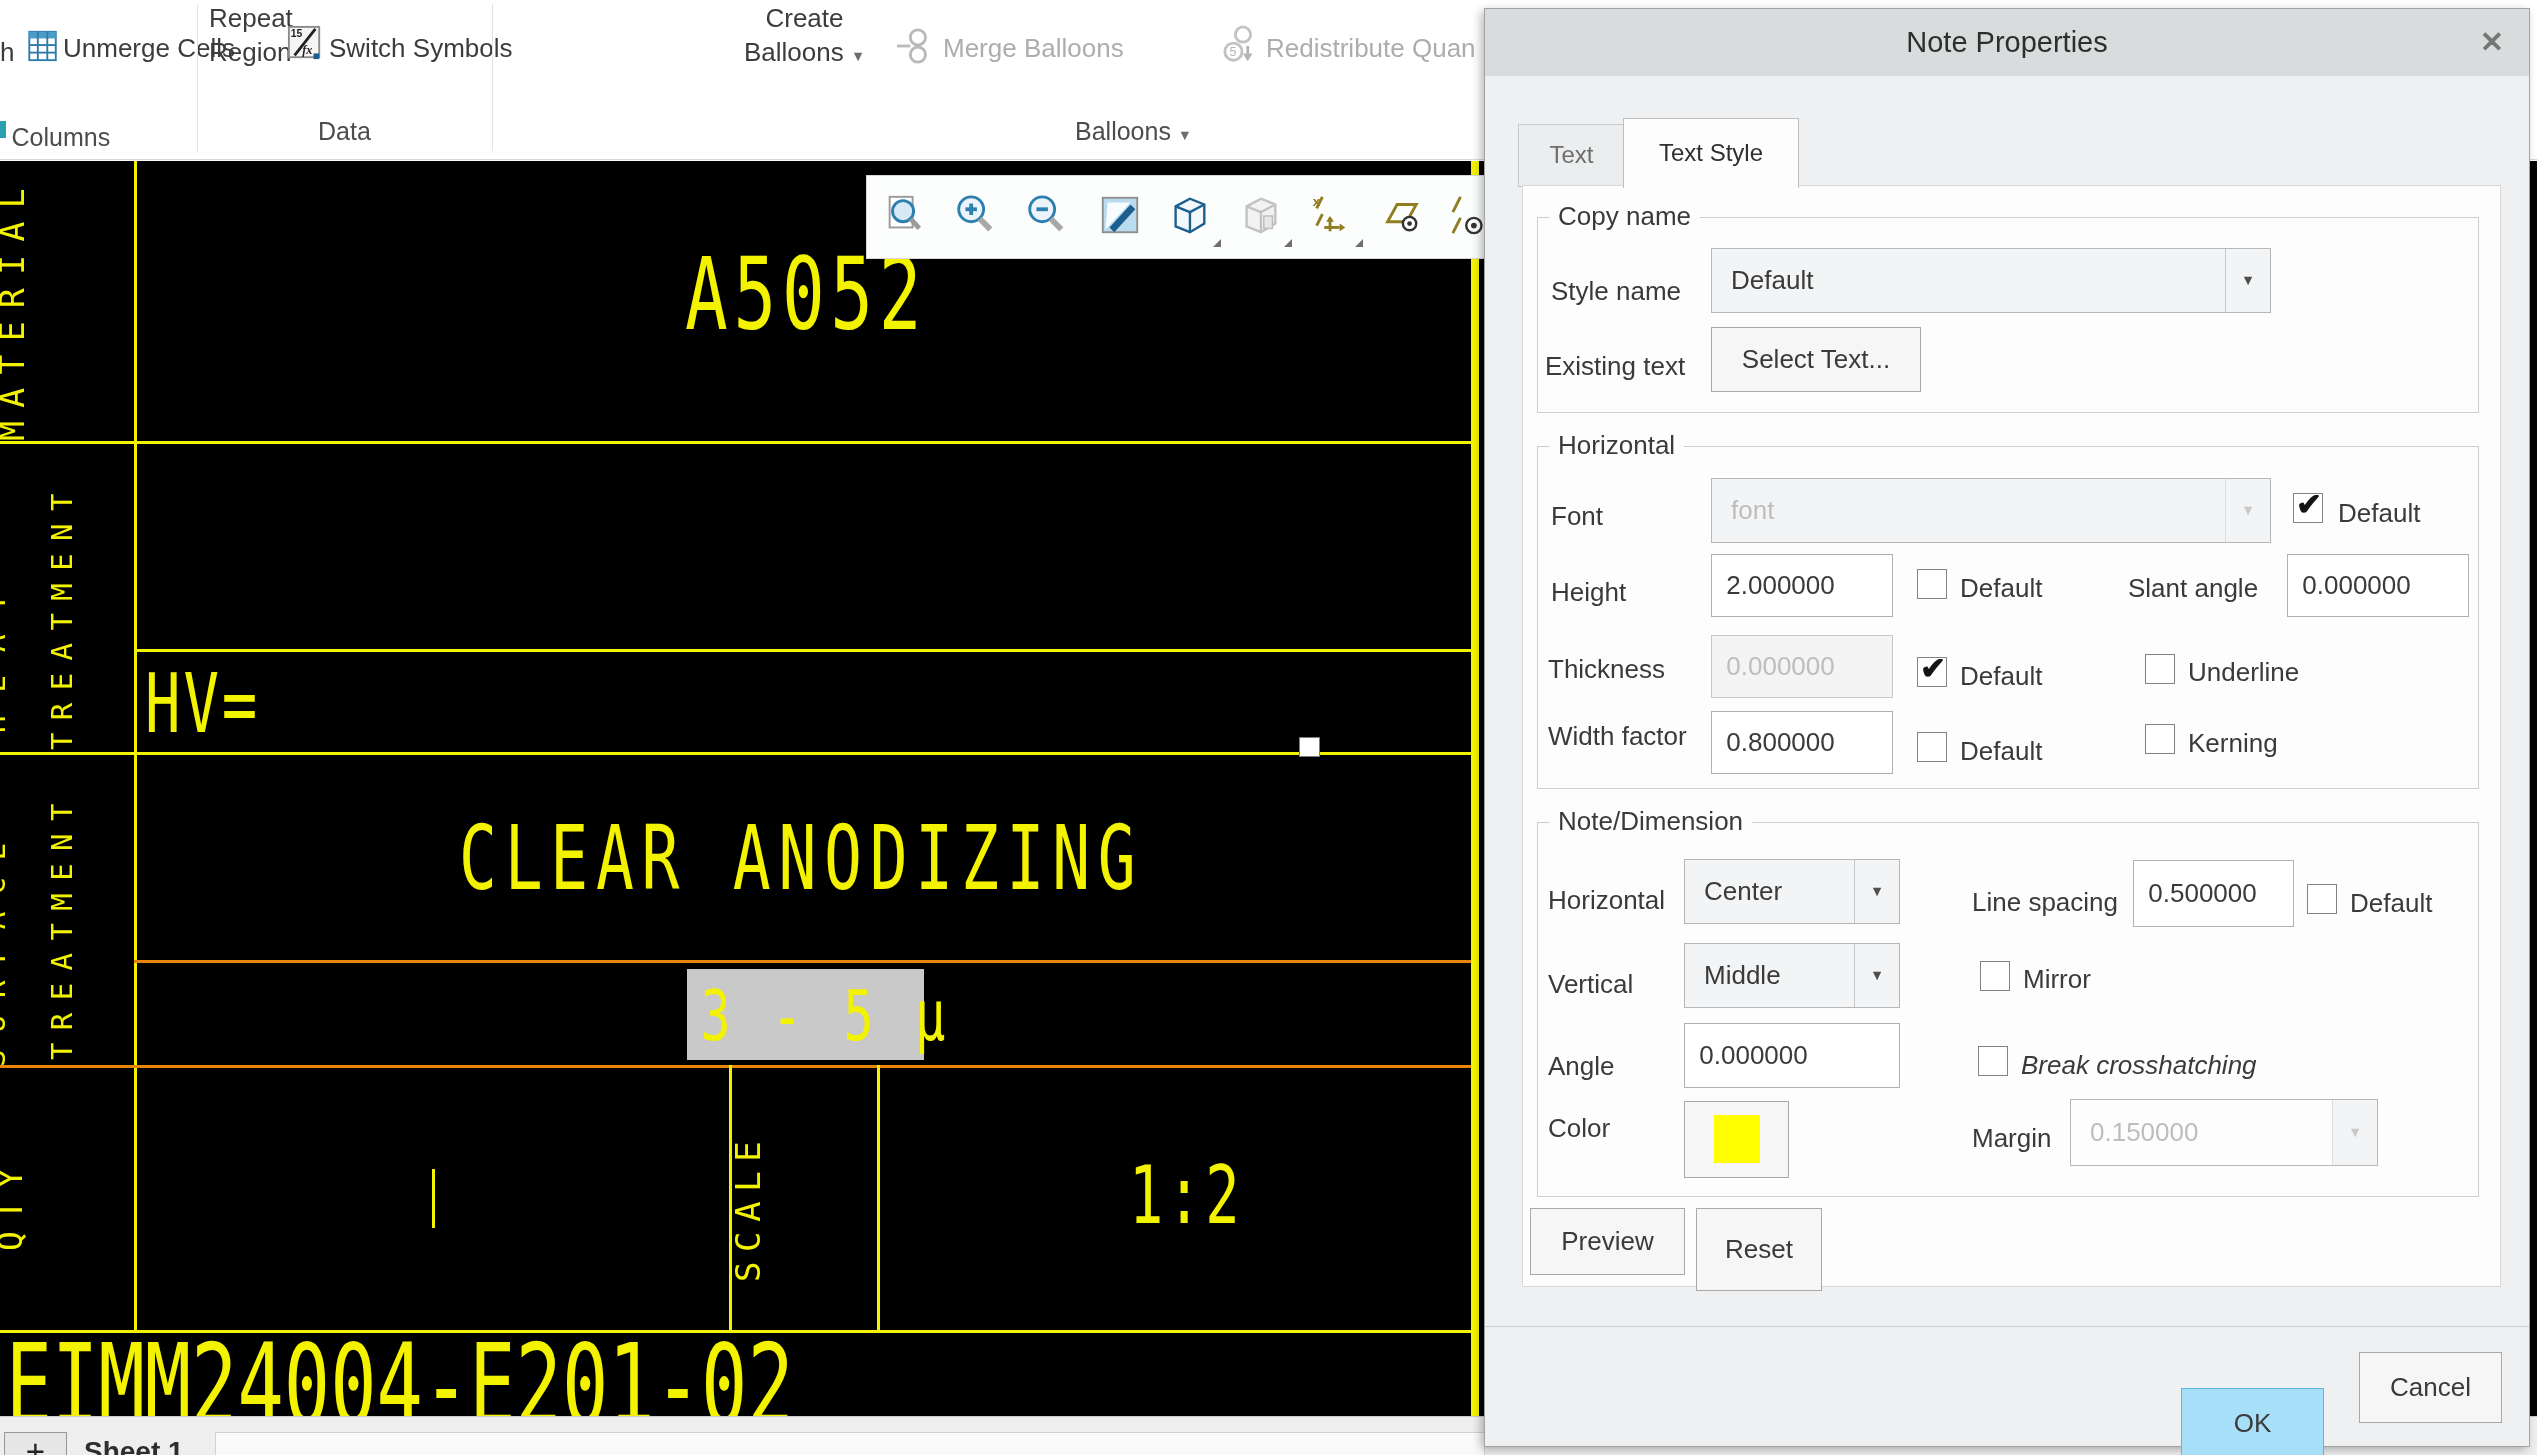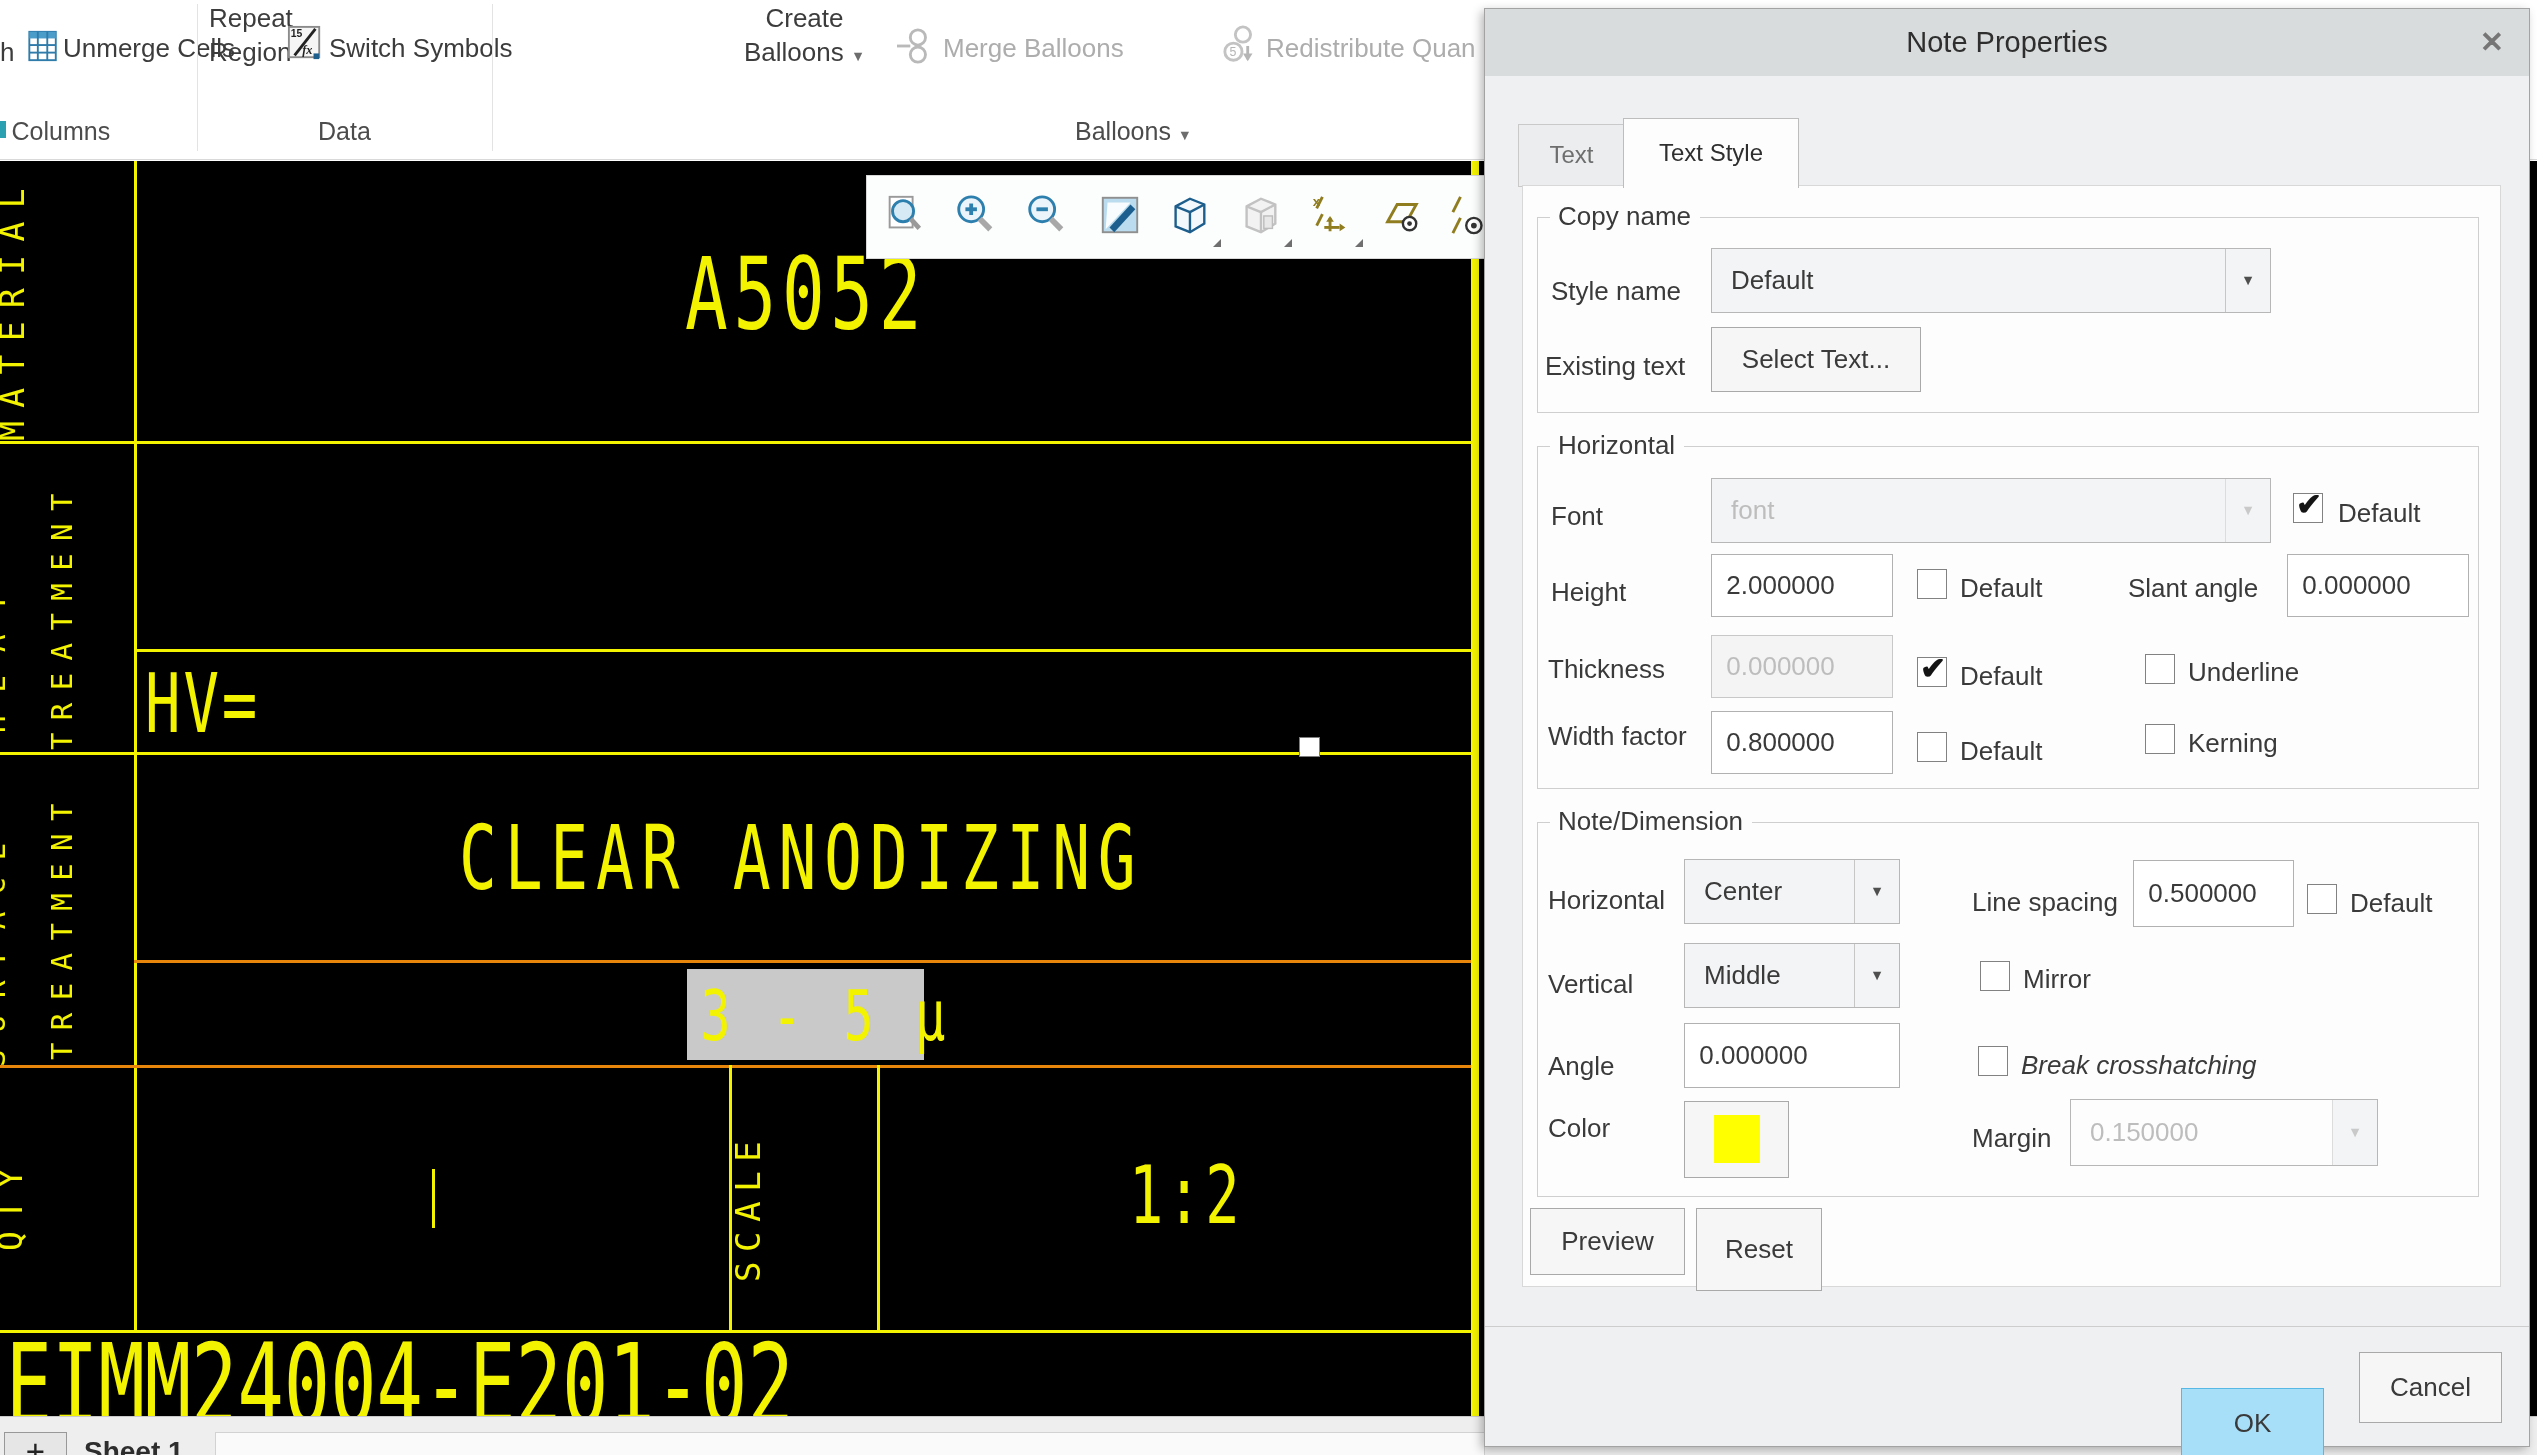--- a/index.html
+++ b/index.html
@@ -67,21 +67,21 @@
           <line x1="11" y1="3" x2="11" y2="33" stroke="#2f7cab" stroke-width="2"></line>
           <line x1="21" y1="3" x2="21" y2="33" stroke="#2f7cab" stroke-width="2"></line>
           <line x1="2" y1="17" x2="30" y2="17" stroke="#2f7cab" stroke-width="2"></line>
           <line x1="2" y1="25" x2="30" y2="25" stroke="#2f7cab" stroke-width="2"></line>
         </svg>
       </span>
     </div>
     <div class="abs rlabel" style="left:63px;top:34px;">Unmerge Cells</div>
 
     <div class="abs" style="left:0;top:121px;width:5.7px;height:17px;background:#2aa0b0;"></div>
-    <div class="abs glabel" style="left:11.5px;top:117px;text-align:center;">Columns</div>
+    <div class="abs glabel" style="left:11.5px;top:123px;text-align:center;">Columns</div>
 
     <div class="abs vsep" style="left:197px;top:3.8px;height:147px;"></div>
 
     <div class="abs" style="left:209px;top:3.8px;width:86px;height:105px;">
       <div class="rlabel">Repeat</div>
       <div class="rlabel" style="margin-top:5.7px;">Region</div>
     </div>
 
     <div class="abs" style="left:287px;top:25px;">
       <svg width="36" height="36" viewBox="0 0 38 38">

